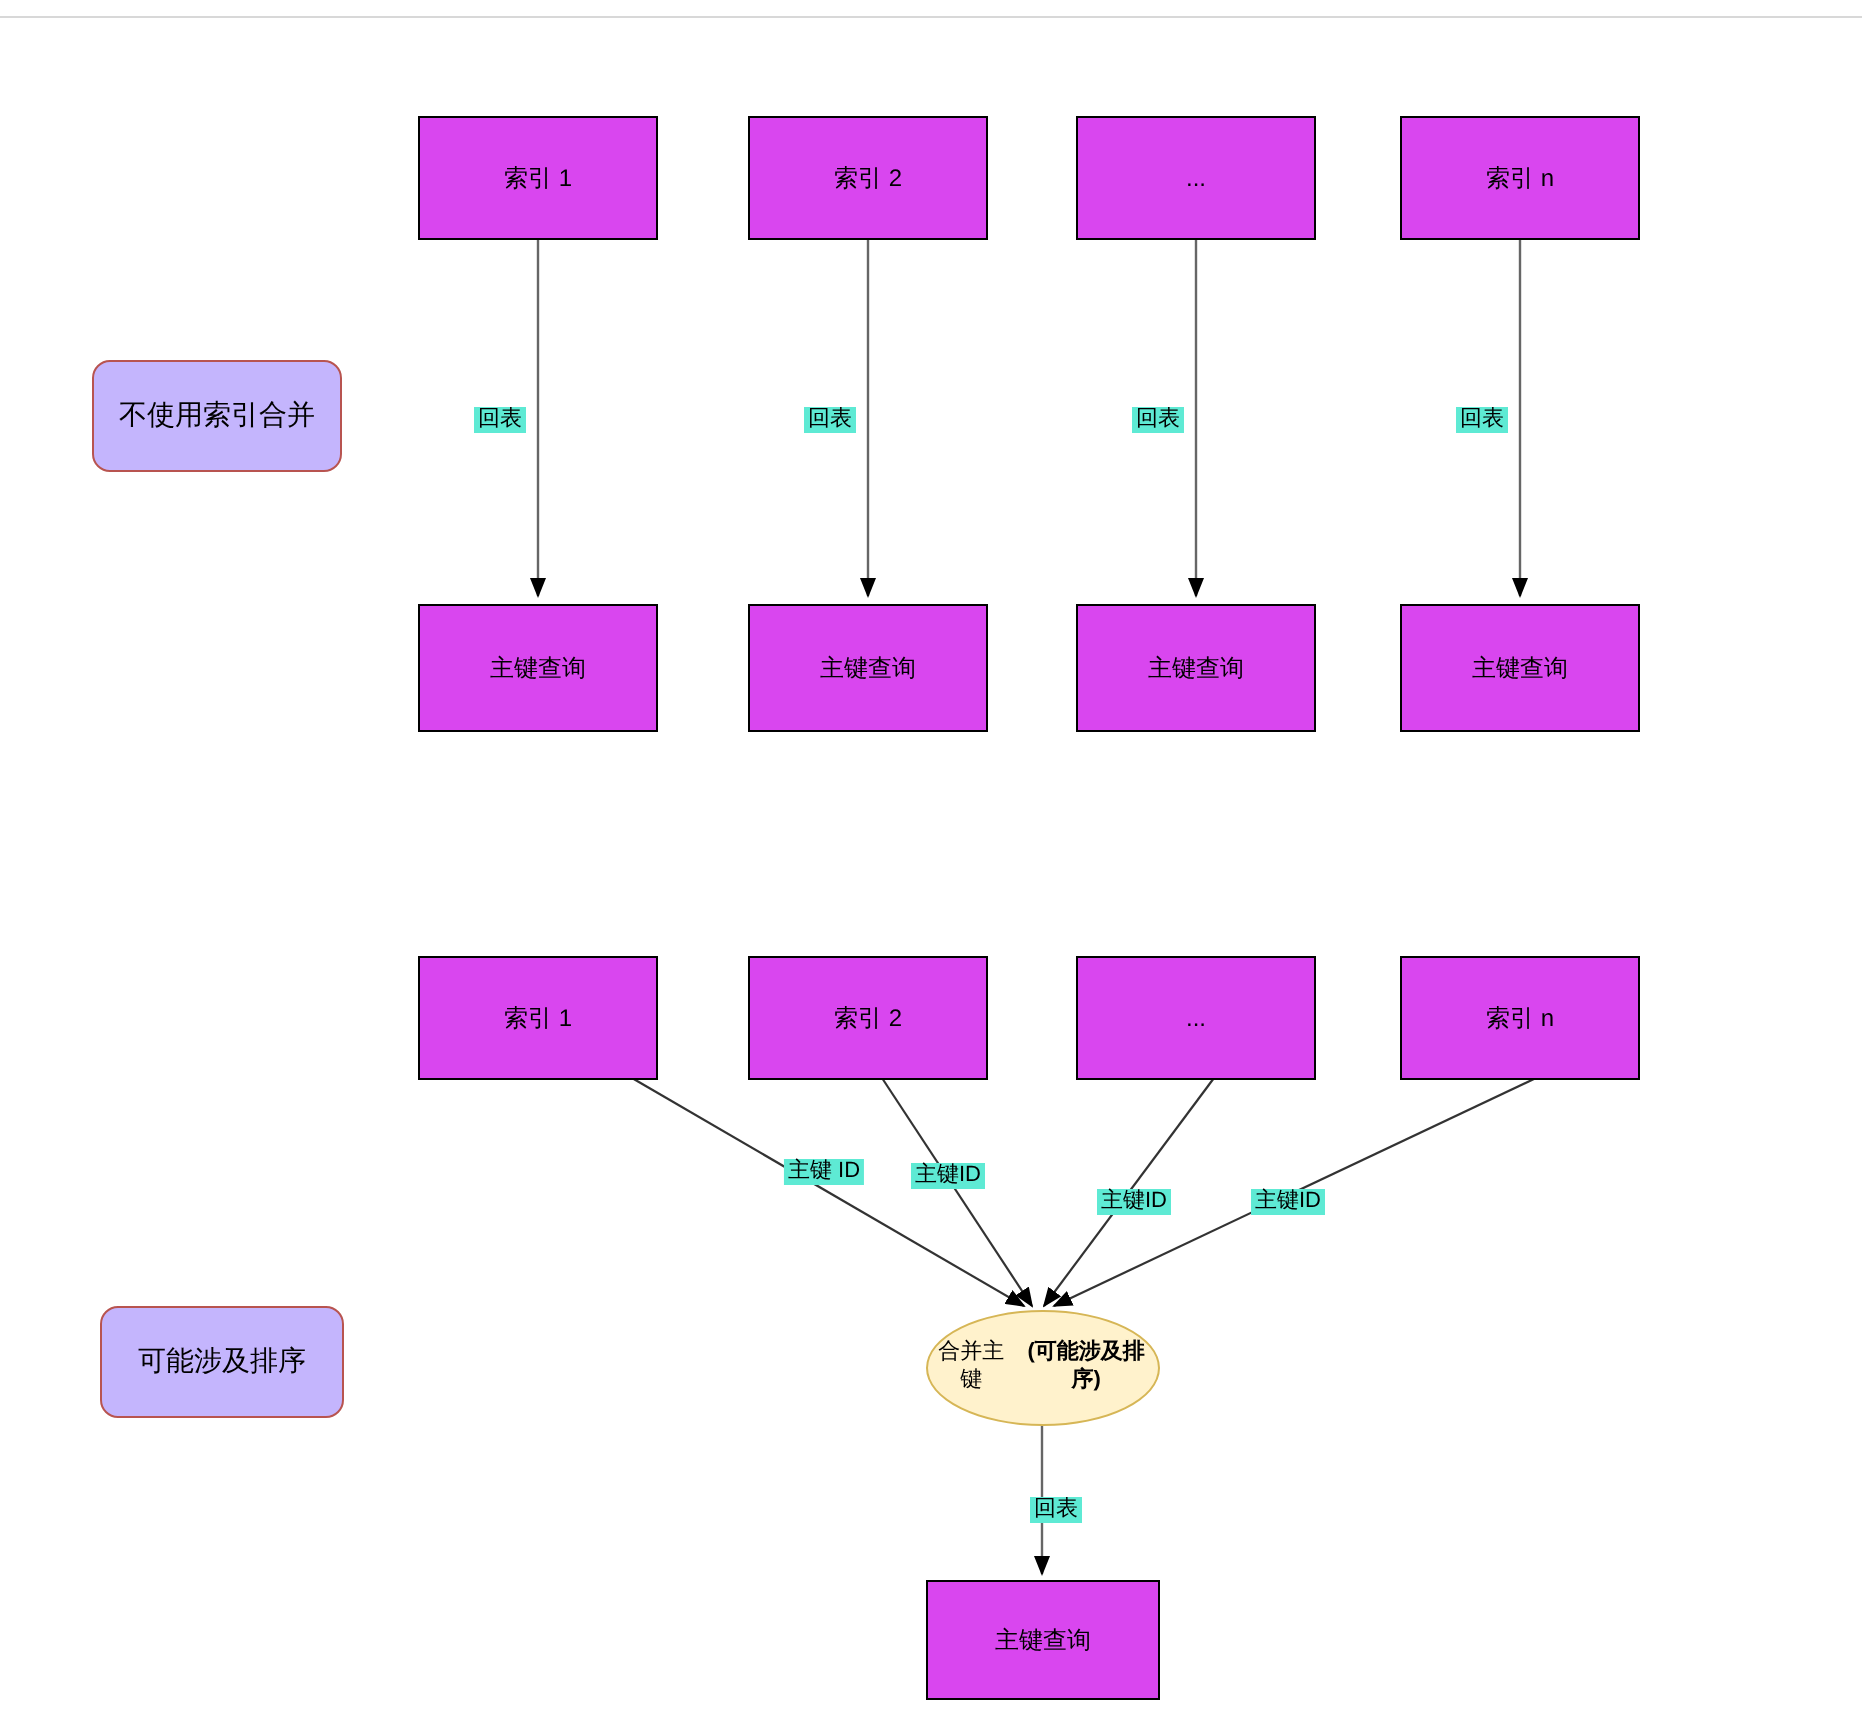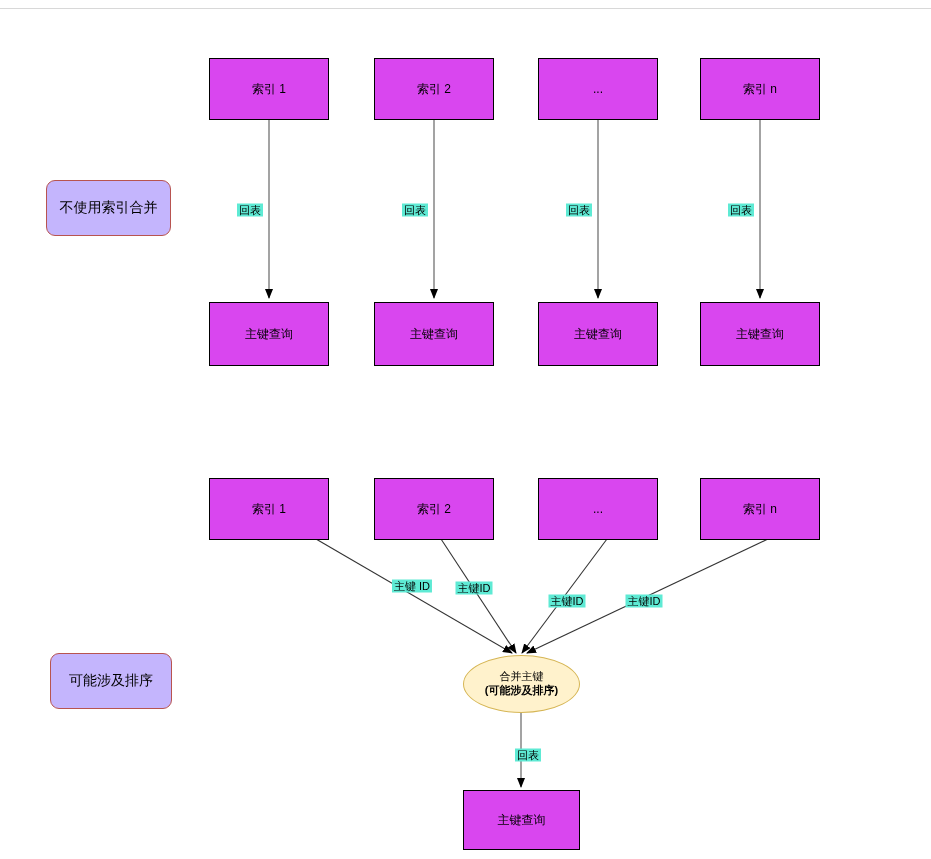--- a/index.html
+++ b/index.html
@@ -140,21 +140,21 @@
   <div class="node green" style="left:209px; top:478px; width:120px; height:62px;">索引 1</div>
   <div class="node green" style="left:374px; top:478px; width:120px; height:62px;">索引 2</div>
   <div class="node green" style="left:538px; top:478px; width:120px; height:62px;">...</div>
   <div class="node green" style="left:700px; top:478px; width:120px; height:62px;">索引 n</div>
 
   <div class="edge-label" style="left:412px; top:586px;">主键 ID</div>
   <div class="edge-label" style="left:474px; top:588px;">主键ID</div>
   <div class="edge-label" style="left:567px; top:601px;">主键ID</div>
   <div class="edge-label" style="left:644px; top:601px;">主键ID</div>
 
-  <div class="node ellipse" style="left:463px; top:655px; width:117px; height:58px; flex-direction:column;">
+  <div class="node ellipse" style="left:463px; top:655px; width:117px; height:58px; flex-direction:row;">
     <span class="ellipse-line1">合并主键</span>
     <span class="ellipse-line2">(可能涉及排序)</span>
   </div>
 
   <div class="edge-label" style="left:515px; top:755px; transform:translate(0,-50%);">回表</div>
 
   <div class="node green" style="left:463px; top:790px; width:117px; height:60px;">主键查询</div>
 
 </div>
 

